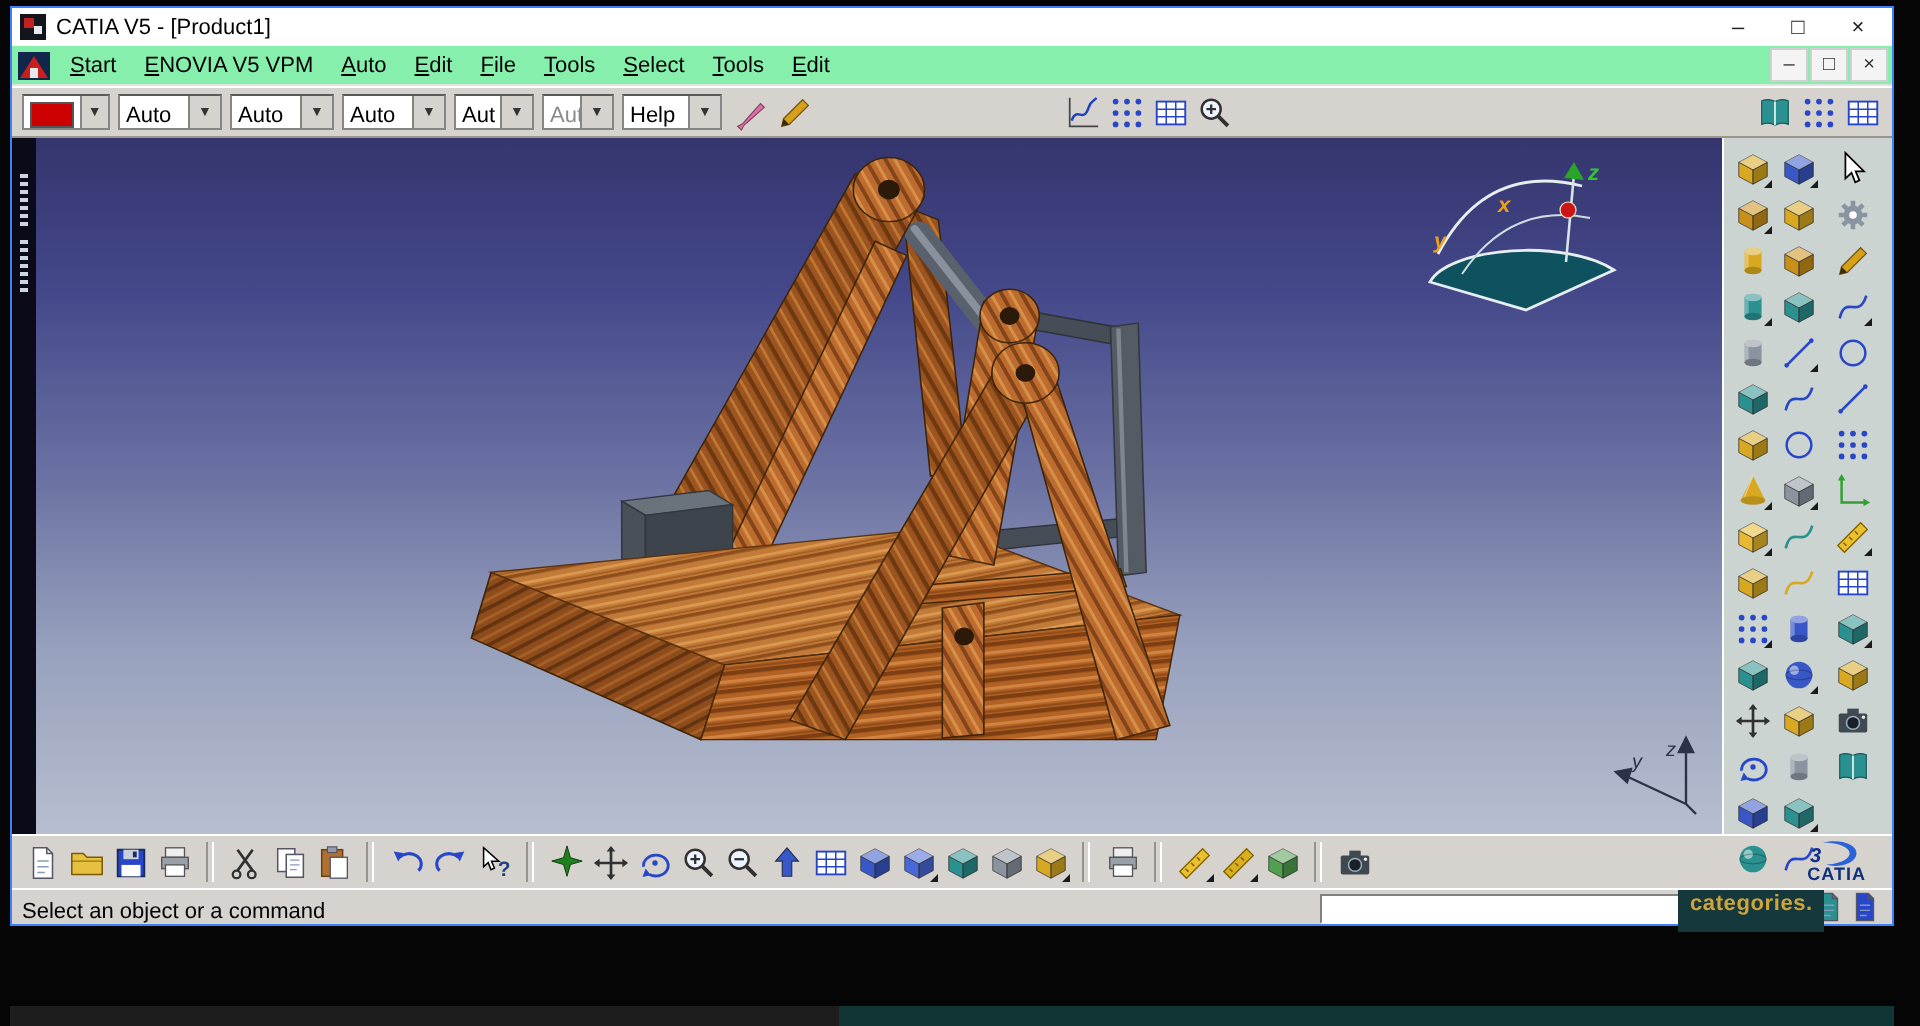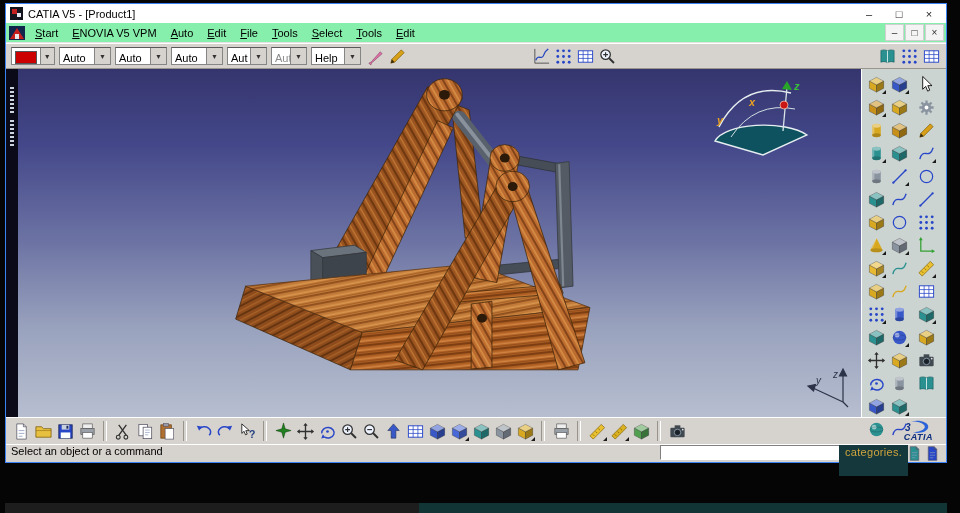--- a/index.html
+++ b/index.html
@@ -32,35 +32,35 @@
   .icon.flyout::after{content:"";position:absolute;right:0;bottom:0;border-left:4px solid transparent;border-bottom:4px solid #1a1a1a}
   
   .main{flex:1;display:flex;min-height:0}
   .dock-strip{width:12px;background:#0a0a18;display:flex;flex-direction:column;align-items:center;padding-top:18px;gap:5px;flex:0 0 auto}
   .dock-handle{width:4px;height:28px;background:repeating-linear-gradient(180deg,#cdd5e2 0 2px,transparent 2px 4px)}
   .viewport{flex:1;position:relative;min-width:0;
             background:linear-gradient(180deg,#35356e 0%,#44488a 22%,#6d74a4 50%,#9aa3be 75%,#b7bed0 100%)}
   .viewport svg.model{position:absolute;inset:0;width:100%;height:100%}
   .compass{position:absolute;top:6px;right:48px}
   .triad{position:absolute;bottom:5px;right:8px}
-  .overlay-cat{position:absolute;left:833px;top:441px;background:#14383c;color:#cfa43d;font-weight:normal;
-               padding:1px 6px 18px;font-size:11px;z-index:30;letter-spacing:.3px}
+  .overlay-cat{position:absolute;left:833px;top:441px;background:#14383c;color:#cfa43d;font-weight:bold;
+               padding:1px 6px 8px;font-size:11px;z-index:30;letter-spacing:.3px}
   
   .right-toolbar{width:78px;background:#ccd4d2;border-left:1px solid #fff;display:flex;gap:3px;padding:5px 2px 2px 4px;flex:0 0 auto}
   .rt-col{display:flex;flex-direction:column;gap:3px;align-items:center}
   .rt-col.far{margin-left:4px}
   
   .toolbar-bottom{height:26px;background:#d6d3ce;border-top:1px solid #fff;display:flex;align-items:center;
                   padding:0 5px;gap:2px;flex:0 0 auto}
   .grp{display:flex;align-items:center;gap:2px}
   .sep{width:2px;height:20px;border-left:1px solid #98948c;border-right:1px solid #fff;margin:0 4px}
   .brand{margin-left:auto;display:flex;flex-direction:column;align-items:center;justify-content:center;padding-right:8px;line-height:1}
-  .brand .brand-label{font-size:9px;font-weight:bold;font-style:italic;color:#10307e;letter-spacing:.5px}
+  .brand .brand-label{font-size:9px;font-weight:bold;color:#10307e;letter-spacing:.5px}
   
-  .statusbar{height:17px;background:#d6d3ce;border-top:1px solid #fff;display:flex;align-items:flex-start;
+  .statusbar{height:17px;background:#d6d3ce;border-top:1px solid #fff;display:flex;align-items:flex-end;
              padding:0 5px;gap:4px;flex:0 0 auto}
   .status-msg{white-space:nowrap}
   .cmd-input{margin-left:auto;width:236px;height:13px;border:1px solid #808080;border-bottom-color:#fff;border-right-color:#fff;
              background:#fff;font-family:"Liberation Sans",sans-serif;font-size:10px;padding:0 2px}
   .status-icons{display:flex;gap:1px}
   .status-icons .icon{width:17px;height:17px}
   .under-strip{position:absolute;left:5px;bottom:0;width:942px;height:10px;
                background:linear-gradient(90deg,#1d1d1d 0 44%,#113434 44%)}
 </style>
 </head>

